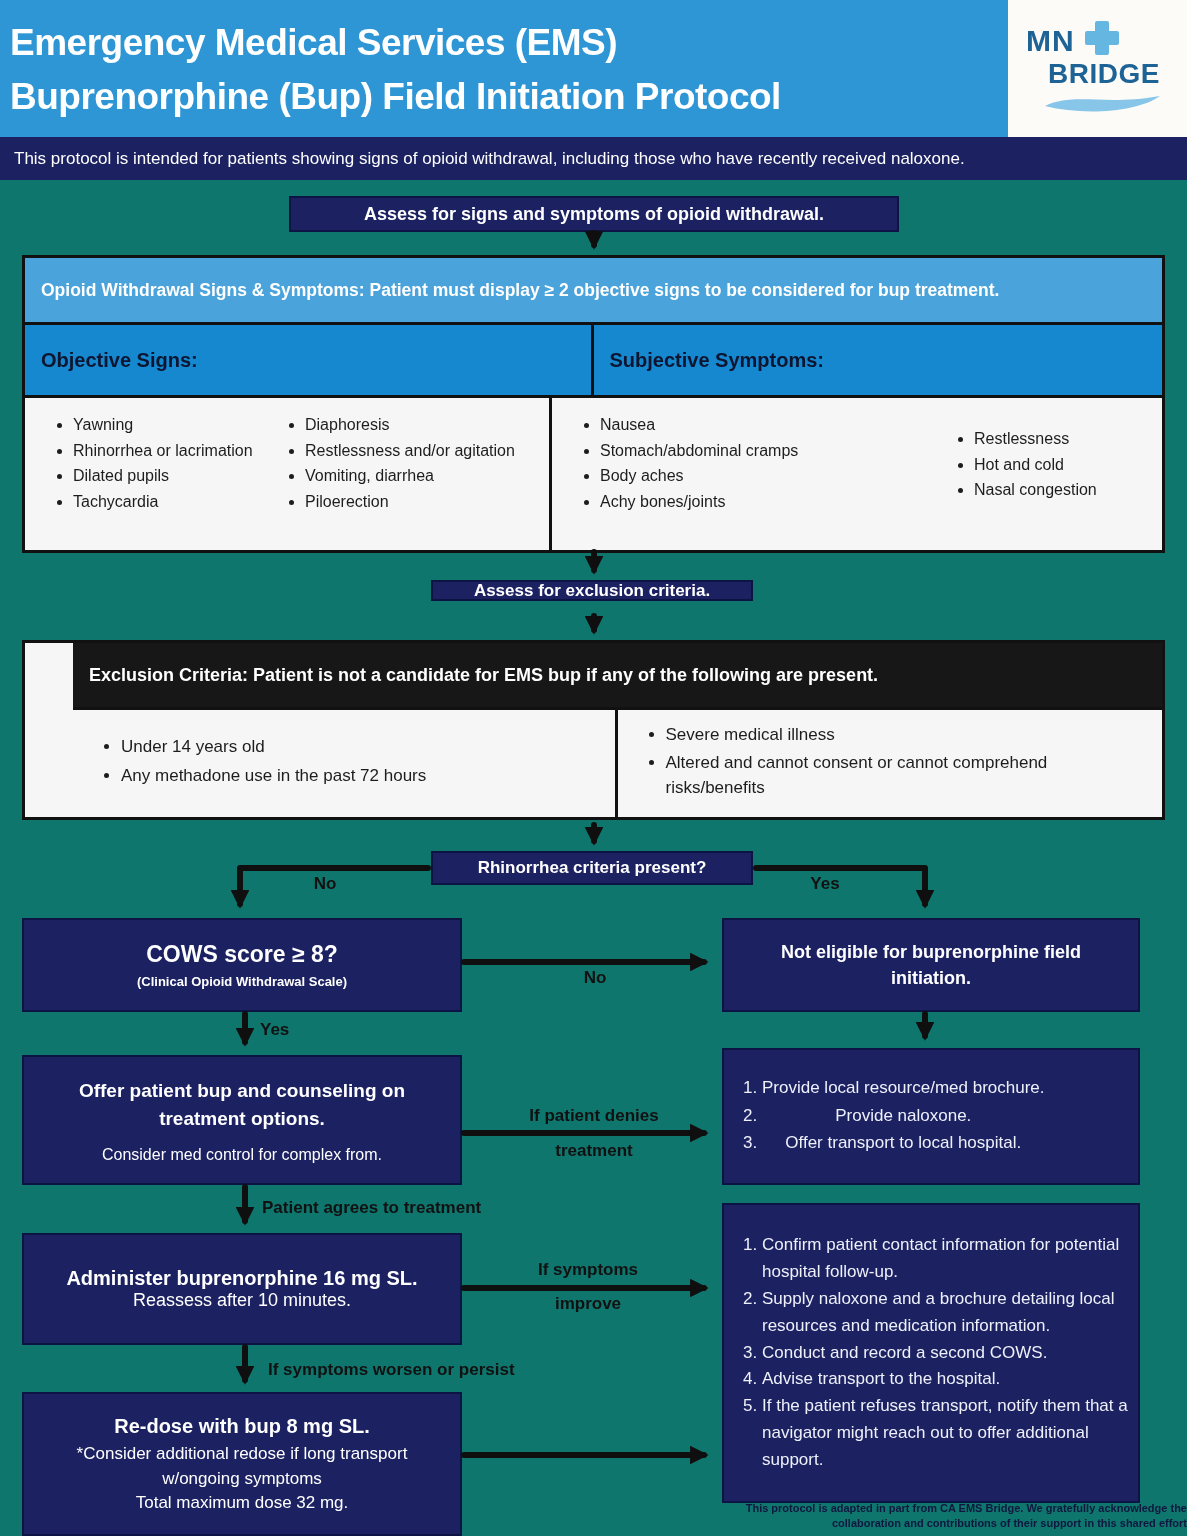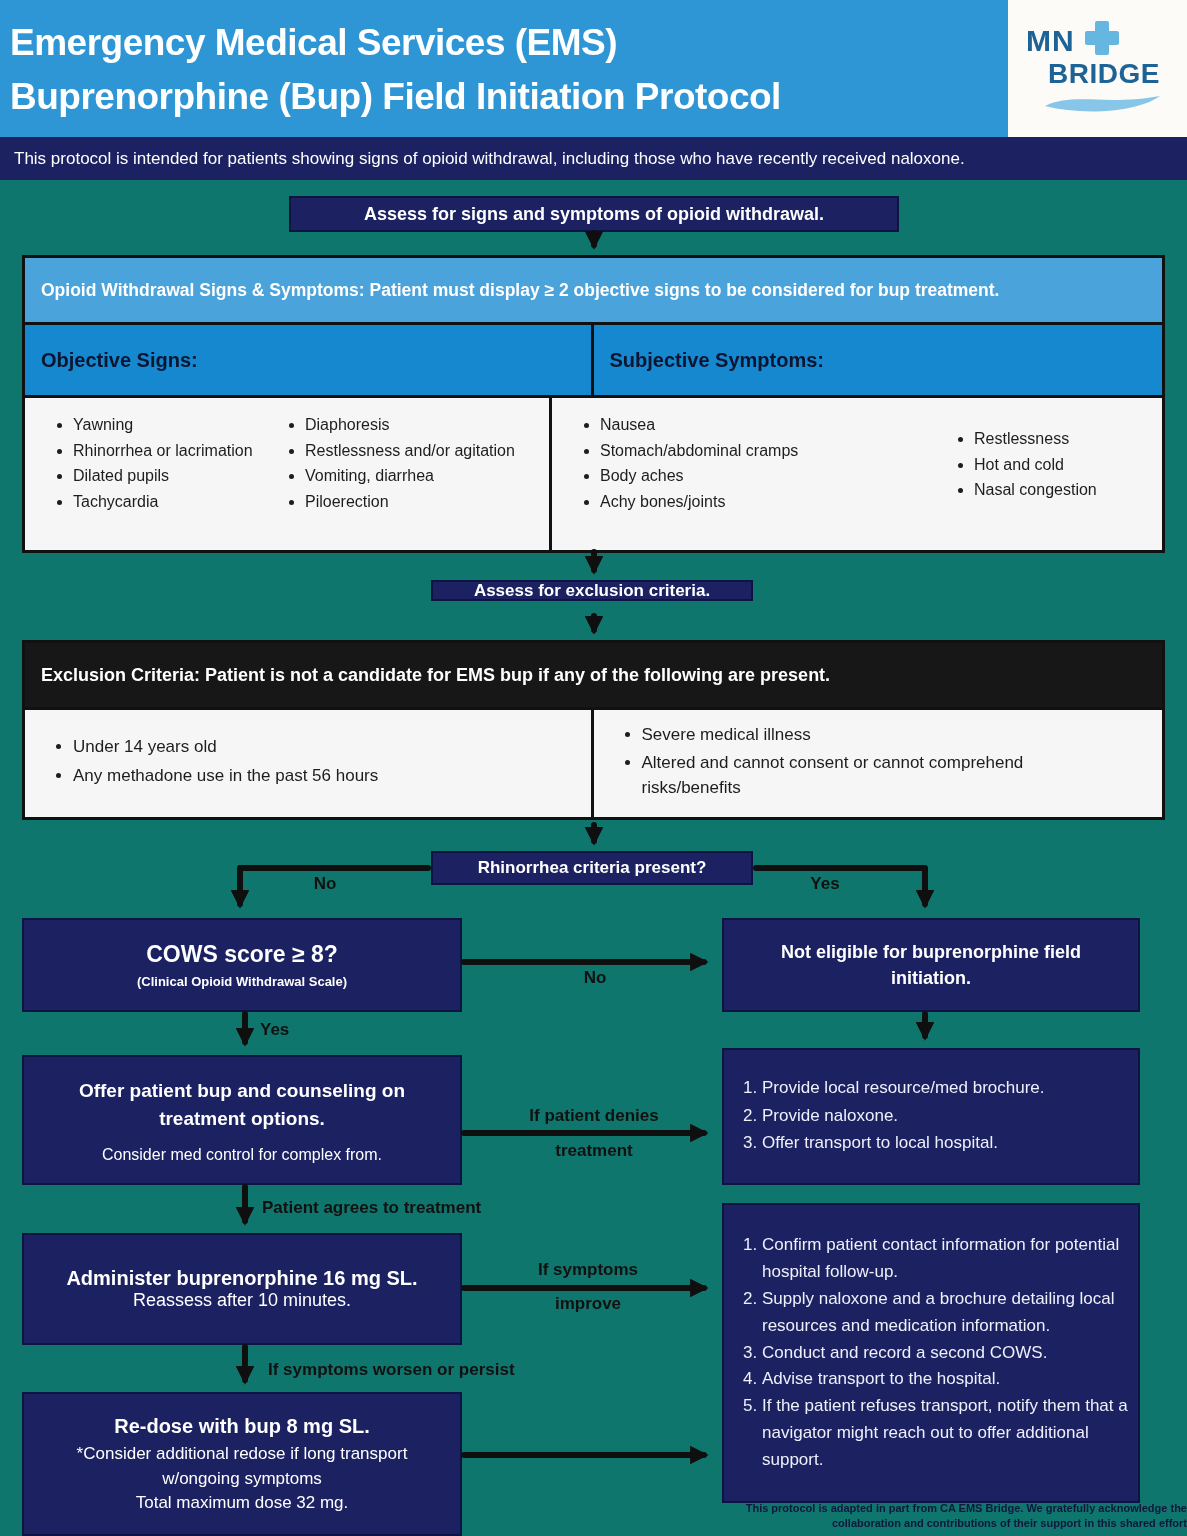--- a/index.html
+++ b/index.html
@@ -41,21 +41,21 @@
   .ex-body{display:flex;height:107px;}
   .ex-cell{flex:1 1 50%;display:flex;align-items:center;box-sizing:border-box;padding:0 20px 0 26px;}
   ul.bul17{margin:0;padding-left:22px;list-style:disc;font-size:17px;line-height:1.45;color:#1d1d1d;}
   ul.bul17 li{margin-bottom:4px;}
   .ex-right ul{max-width:452px;}
   
   .albl{position:absolute;font-weight:bold;font-size:17px;color:#111111;white-space:nowrap;}
   .albl-c{text-align:center;}
   
   ol.steps{margin:0;padding-left:24px;font-size:17px;line-height:1.5;color:#eef0fa;}
-  ol.steps li{margin-bottom:2px;}
+  ol.steps li{margin-bottom:2px;text-align:center;}
   ol.steps2{margin:0;padding-left:24px;font-size:17px;line-height:1.58;color:#eef0fa;}
   .footer{position:absolute;right:0px;top:1501px;width:620px;text-align:right;font-weight:bold;
     font-size:11px;line-height:1.35;color:#10173f;}
   svg.arrows{position:absolute;left:0;top:0;pointer-events:none;}
 </style>
 </head>
 <body>
 
 <div class="page">
 
@@ -114,27 +114,27 @@
           <li>Restlessness</li>
           <li>Hot and cold</li>
           <li>Nasal congestion</li>
         </ul>
       </div>
     </div>
   </div>
 
   <div class="navy ctr step-label" style="left:431px;top:580px;width:322px;height:21px;">Assess for exclusion criteria.</div>
 
-  <div class="tbl" style="top:640px;">
+  <div class="tbl" style="top:640px;padding-left:48px;">
     <div class="tbl-head ex-head">Exclusion Criteria: Patient is not a candidate for EMS bup if any of the following are present.</div>
     <div class="ex-body">
       <div class="ex-cell divider-r">
         <ul class="bul17">
           <li>Under 14 years old</li>
-          <li>Any methadone use in the past 56 hours</li>
+          <li>Any methadone use in the past 72 hours</li>
         </ul>
       </div>
       <div class="ex-cell ex-right">
         <ul class="bul17">
           <li>Severe medical illness</li>
           <li>Altered and cannot consent or cannot comprehend risks/benefits</li>
         </ul>
       </div>
     </div>
   </div>

